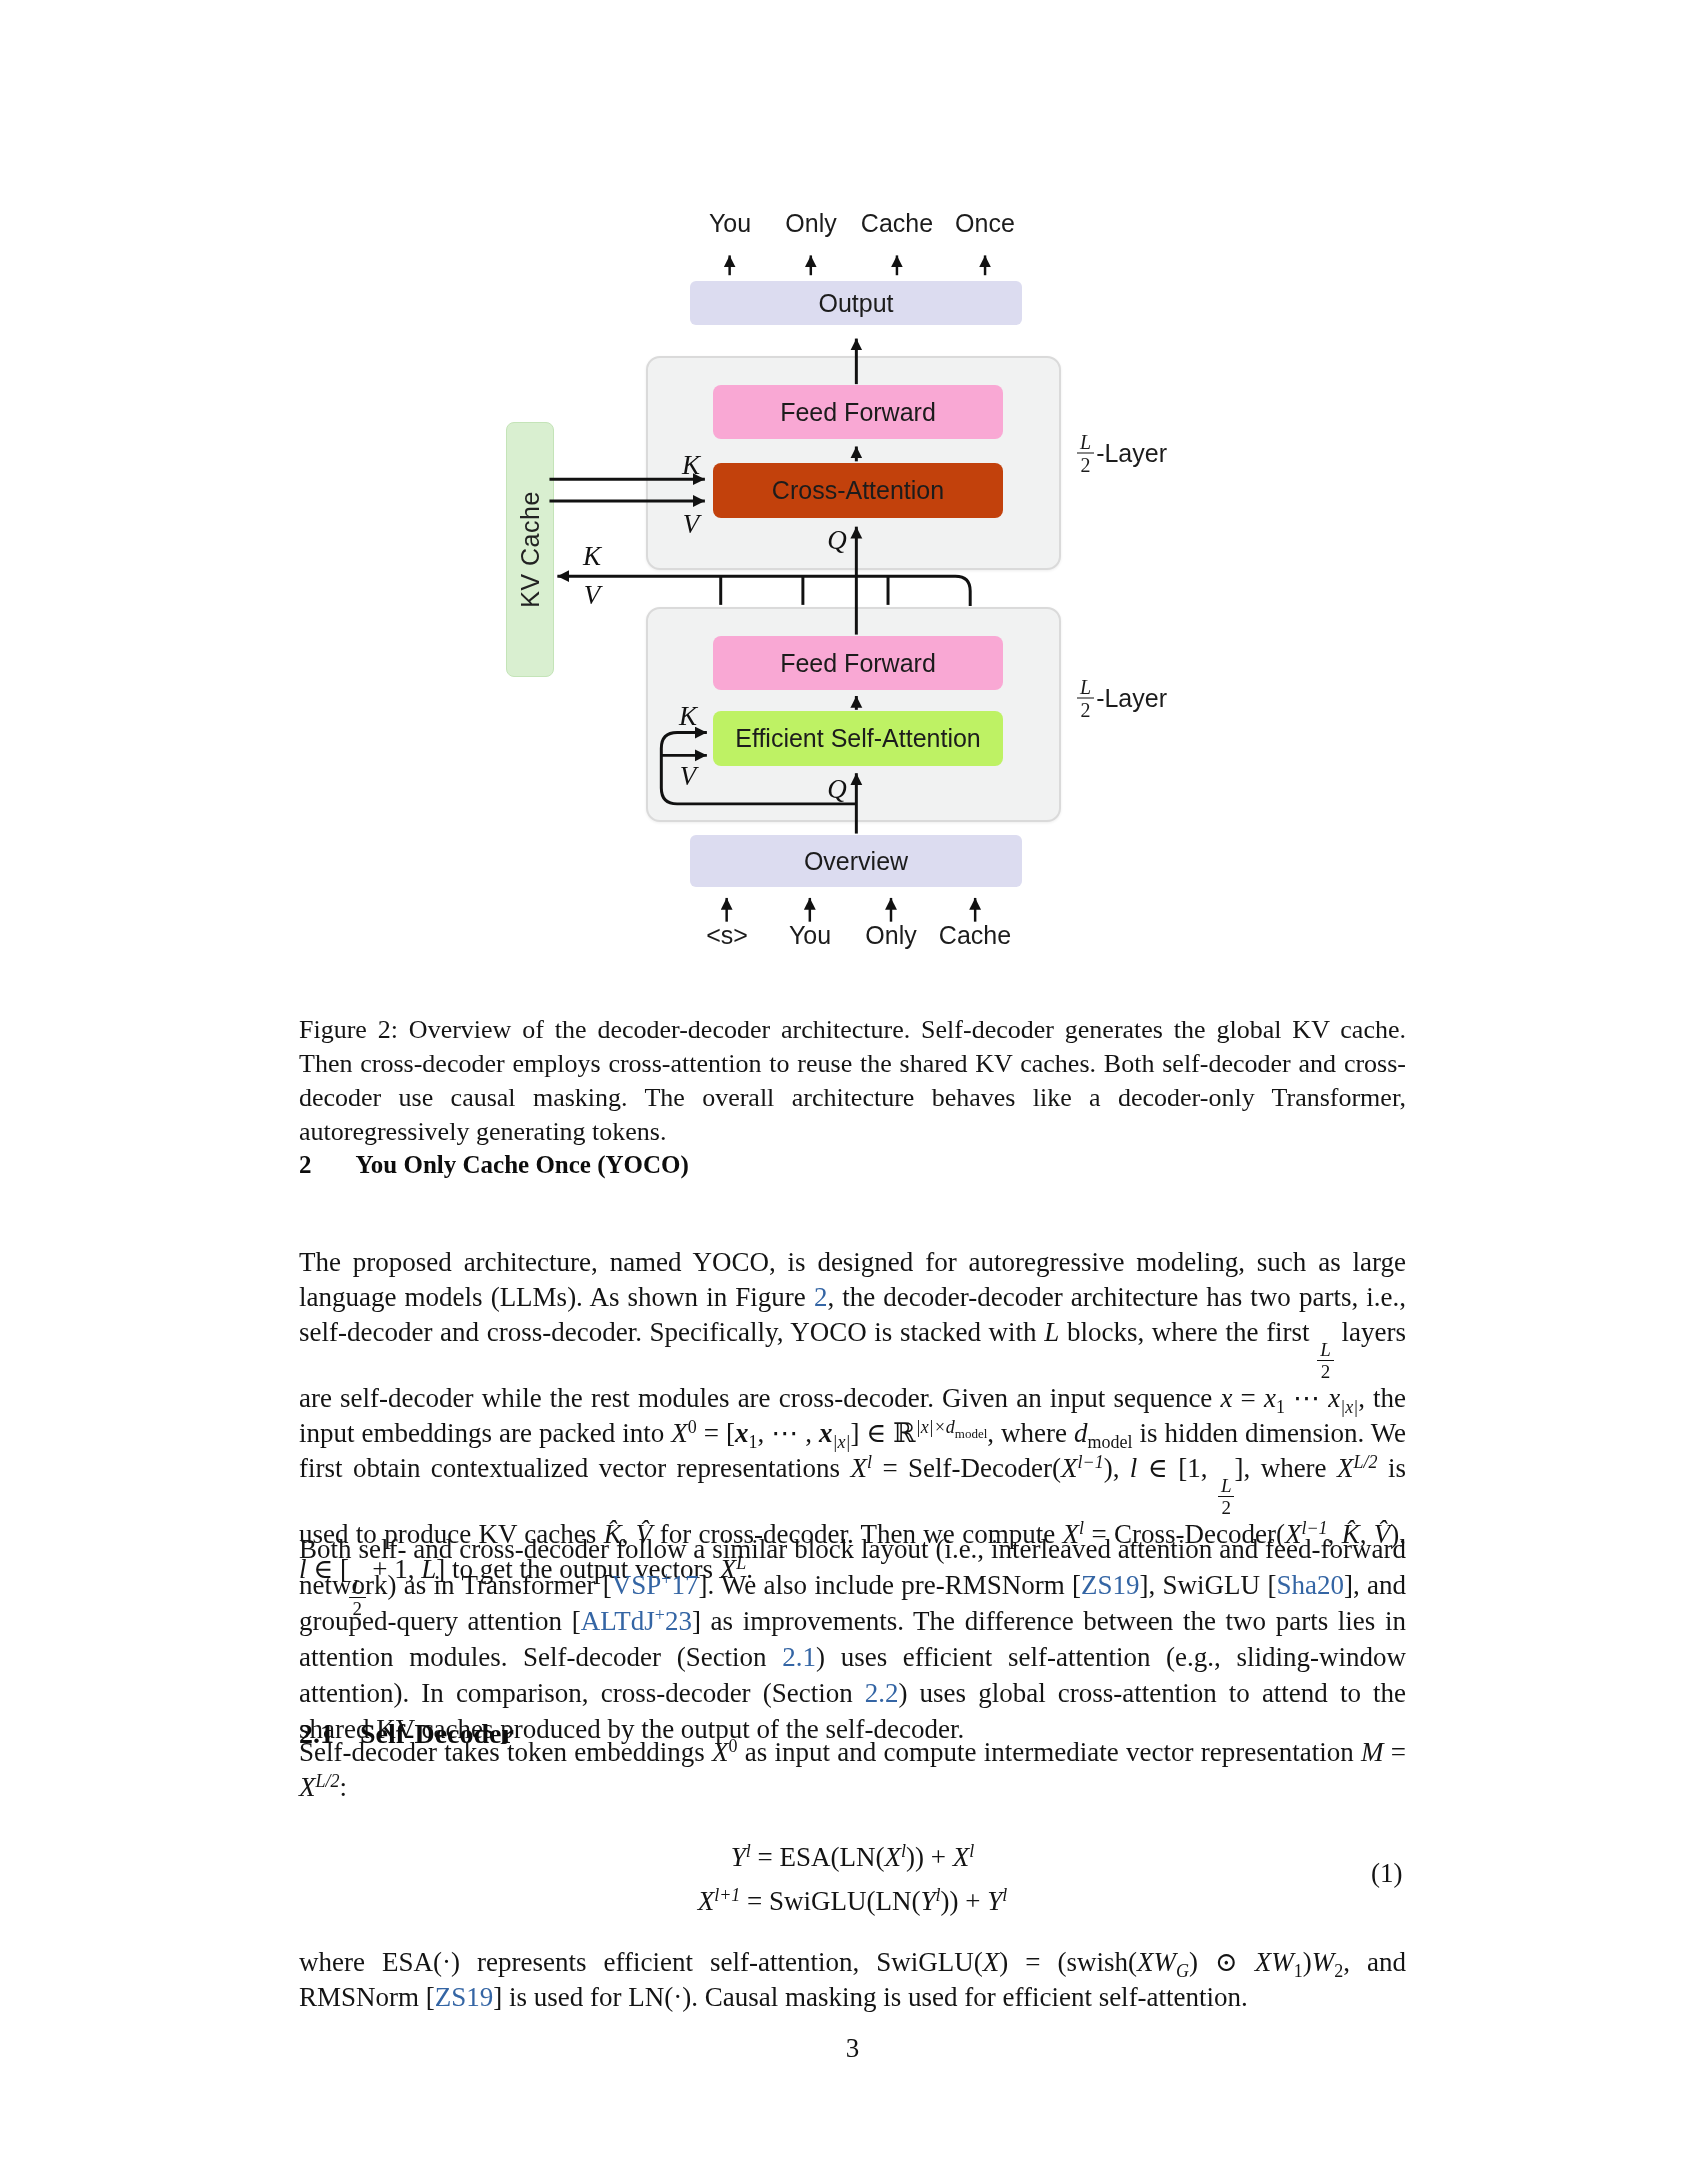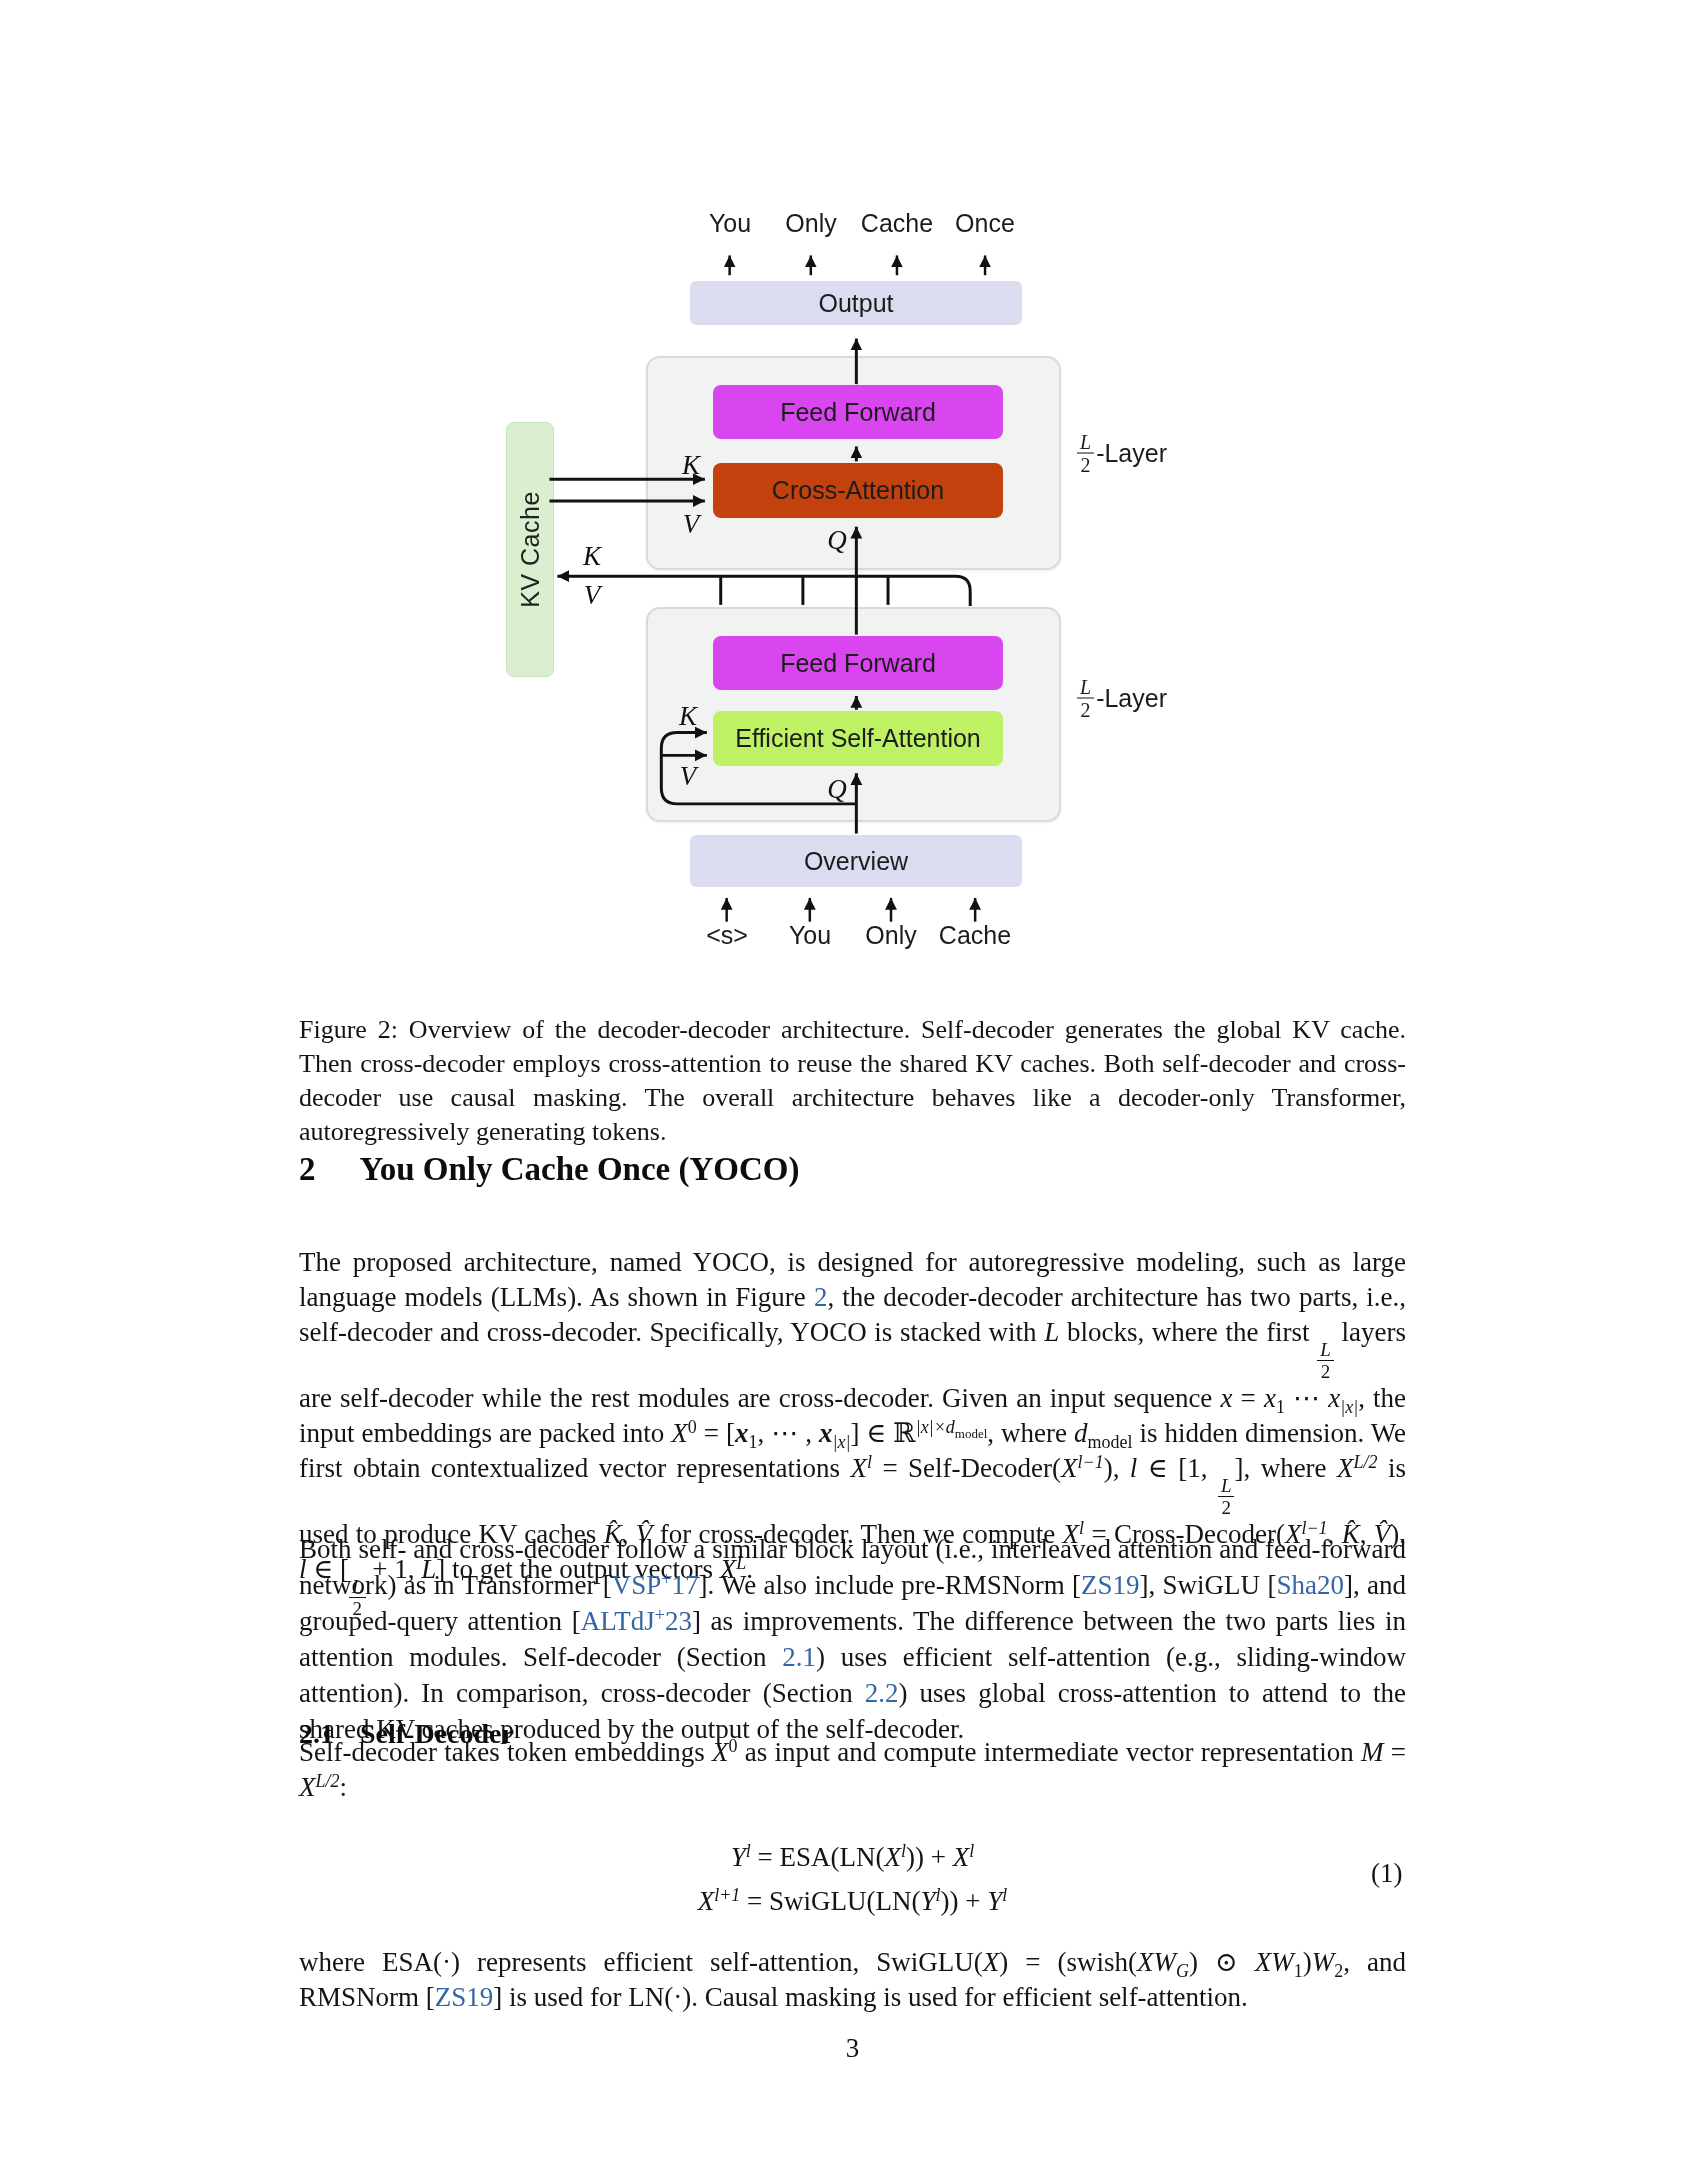--- a/index.html
+++ b/index.html
@@ -10,21 +10,21 @@
   }
   .page{position:absolute;left:0;top:0;width:1683px;height:2178px;}
 
   
   .fbox{position:absolute;display:flex;align-items:center;justify-content:center;
     font-family:"Liberation Sans","DejaVu Sans",sans-serif;font-size:25px;color:#1c1c1c;
     border-radius:8px;}
   .gblock{position:absolute;background:#f1f2f2;border:2px solid #dadada;border-radius:14px;
     box-shadow:0 1px 3px rgba(0,0,0,0.07);}
   .lavender{background:#dcdcf0;}
-  .blue{background:#d946ef;}
+  .blue{background:#f9a8d4;}
   .peach{background:#c2410c;}
   .sage{background:#bef264;}
   .green{background:#d9efd0;border:1px solid #c4e4b8;}
   .kv-label{transform:rotate(-90deg);white-space:nowrap;font-family:"Liberation Sans","DejaVu Sans",sans-serif;
     font-size:25px;letter-spacing:0.5px;color:#222;}
   .token{position:absolute;transform:translateX(-50%);font-family:"Liberation Sans","DejaVu Sans",sans-serif;
     font-size:25px;color:#1c1c1c;white-space:nowrap;}
   .mlabel{position:absolute;transform:translate(-50%,-50%);font-style:italic;font-size:27px;color:#111;}
   .llayer{position:absolute;transform:translate(-50%,-50%);display:flex;align-items:center;
     font-family:"Liberation Sans","DejaVu Sans",sans-serif;font-size:25px;color:#1c1c1c;white-space:nowrap;}
@@ -35,21 +35,21 @@
     font-style:italic;font-family:"Liberation Serif","DejaVu Serif",serif;vertical-align:-0.55em;}
   .frac .fn{font-size:19px;padding:0 3px 1px 3px;border-bottom:1.5px solid #111;display:block;}
   .frac .fd{font-size:19px;padding-top:1px;display:block;font-style:normal;}
   .llayer .frac{vertical-align:baseline;margin-right:2px;}
   .llayer .frac .fn,.llayer .frac .fd{font-size:20px;}
 
   
   .tblock{position:absolute;left:299px;width:1107px;text-align:justify;
     font-size:27px;line-height:35px;color:#141414;}
   .caption{font-size:26px;line-height:34px;}
-  .h2head{position:absolute;left:299px;font-size:33px;font-weight:700;white-space:nowrap;color:#0d0d0d;}
+  .h2head{position:absolute;left:299px;font-size:25px;font-weight:700;white-space:nowrap;color:#0d0d0d;}
   .h2head .num{margin-right:44px;}
   .h3head{position:absolute;left:299px;font-size:28px;font-weight:700;white-space:nowrap;color:#0d0d0d;}
   .h3head .num{margin-right:26px;}
   .eq{position:absolute;left:299px;width:1107px;text-align:center;font-size:27px;line-height:44px;}
   .eqnum{position:absolute;font-size:27px;}
   .pagenum{position:absolute;left:299px;width:1107px;text-align:center;font-size:27px;}
 
   
   .seg-i{font-style:italic;}
   .seg-ib{font-style:italic;font-weight:700;}

